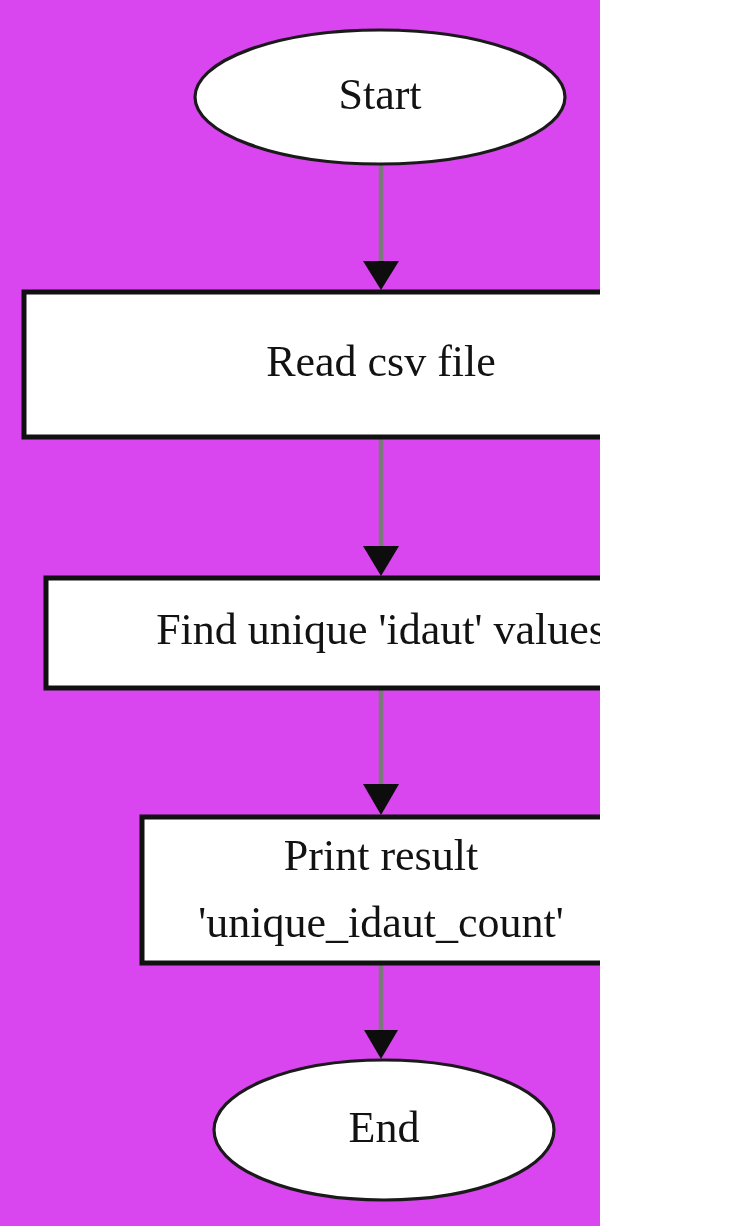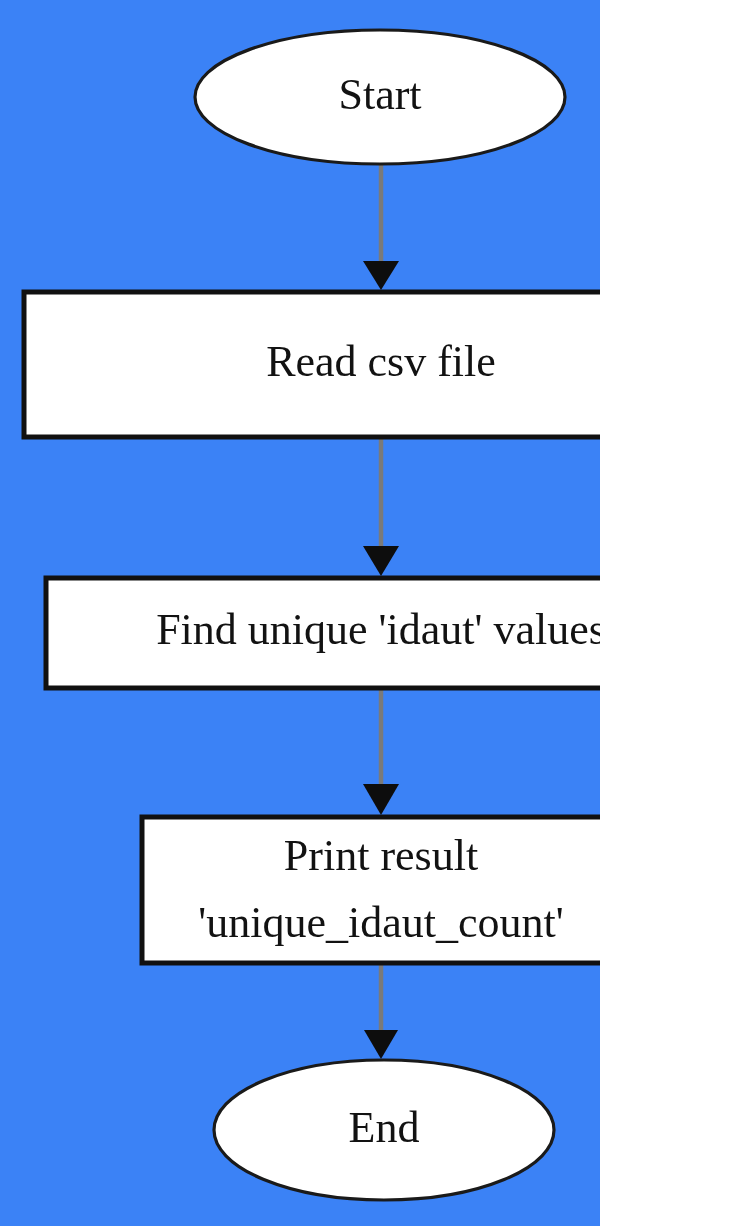--- a/index.html
+++ b/index.html
@@ -7,21 +7,21 @@
     padding: 0;
     background: #ffffff;
   }
   body {
     font-family: "Liberation Serif", "DejaVu Serif", serif;
   }
   #flowchart-canvas {
     position: relative;
     width: 600px;
     height: 1226px;
-    background: #3b82f6;
+    background: #d946ef;
     overflow: hidden;
   }
   #flow-svg {
     position: absolute;
     top: 0;
     left: 0;
     width: 756px;
     height: 1226px;
     display: block;
   }

